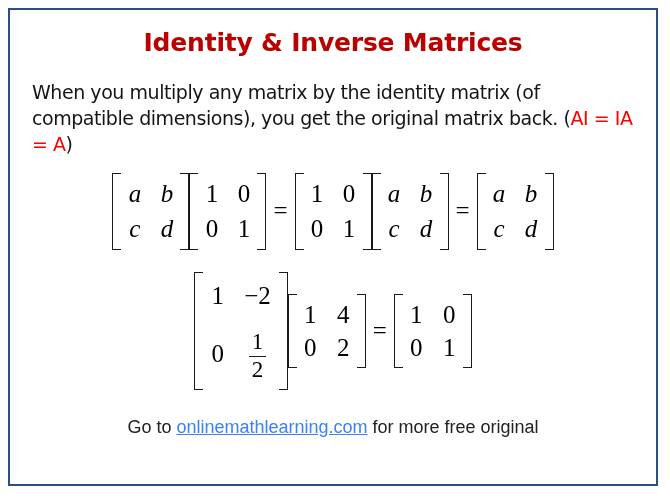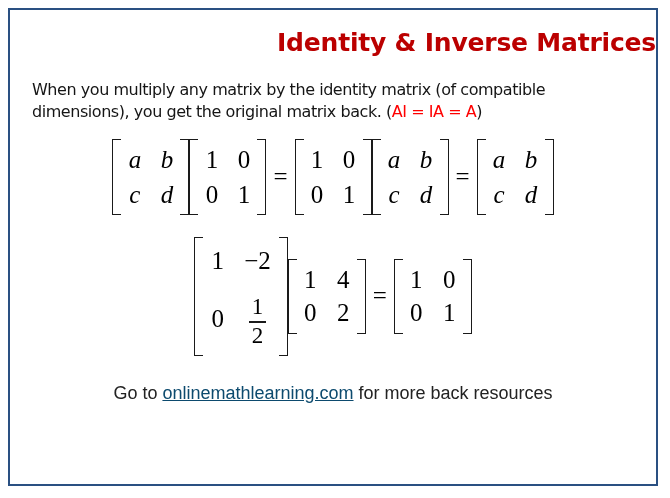--- a/index.html
+++ b/index.html
@@ -19,33 +19,33 @@
     left: 8px;
     top: 8px;
     width: 650px;
     height: 478px;
     border: 2px solid #2a5082;
     box-sizing: border-box;
     background: #ffffff;
   }
 
   .title {
-    text-align: right;
+    text-align: center;
     color: #bb0000;
     font-family: "DejaVu Sans", sans-serif;
     font-weight: bold;
     font-size: 25px;
     letter-spacing: -0.2px;
     margin-top: 19px;
     line-height: 1.1;
   }
 
   .para {
     font-family: "DejaVu Sans", sans-serif;
-    font-size: 16px;
+    font-size: 19px;
     color: #151515;
     line-height: 1.38;
     margin: 0 22px 0 22px;
     letter-spacing: -0.45px;
   }
   .para.p1 { margin-top: 22px; }
   .para.p2 { margin-top: 25px; }
 
   .red { color: #fe0000; }
   sup.sup {
@@ -132,21 +132,21 @@
 
   
   .footer {
     text-align: center;
     font-family: "Liberation Sans", sans-serif;
     font-size: 18px;
     color: #222222;
     margin-top: 27px;
   }
   .footer a {
-    color: #0c4a6e;
+    color: #3b82f6;
     text-decoration: underline;
   }
 </style>
 </head>
 <body>
 
 <div class="page">
 
   <div class="title">Identity &amp; Inverse Matrices</div>
 
@@ -257,16 +257,16 @@
         <span class="cell">0</span>
         <span class="cell">0</span>
         <span class="cell">1</span>
       </span>
       <span class="brk r"></span>
     </span>
 
   </div>
 
   <div class="footer">
-    <span>Go to </span><a href="#">onlinemathlearning.com</a><span> for more back resources</span>
+    <span>Go to </span><a href="#">onlinemathlearning.com</a><span> for more free original</span>
   </div>
 
 </div>
 
 </body></html>

